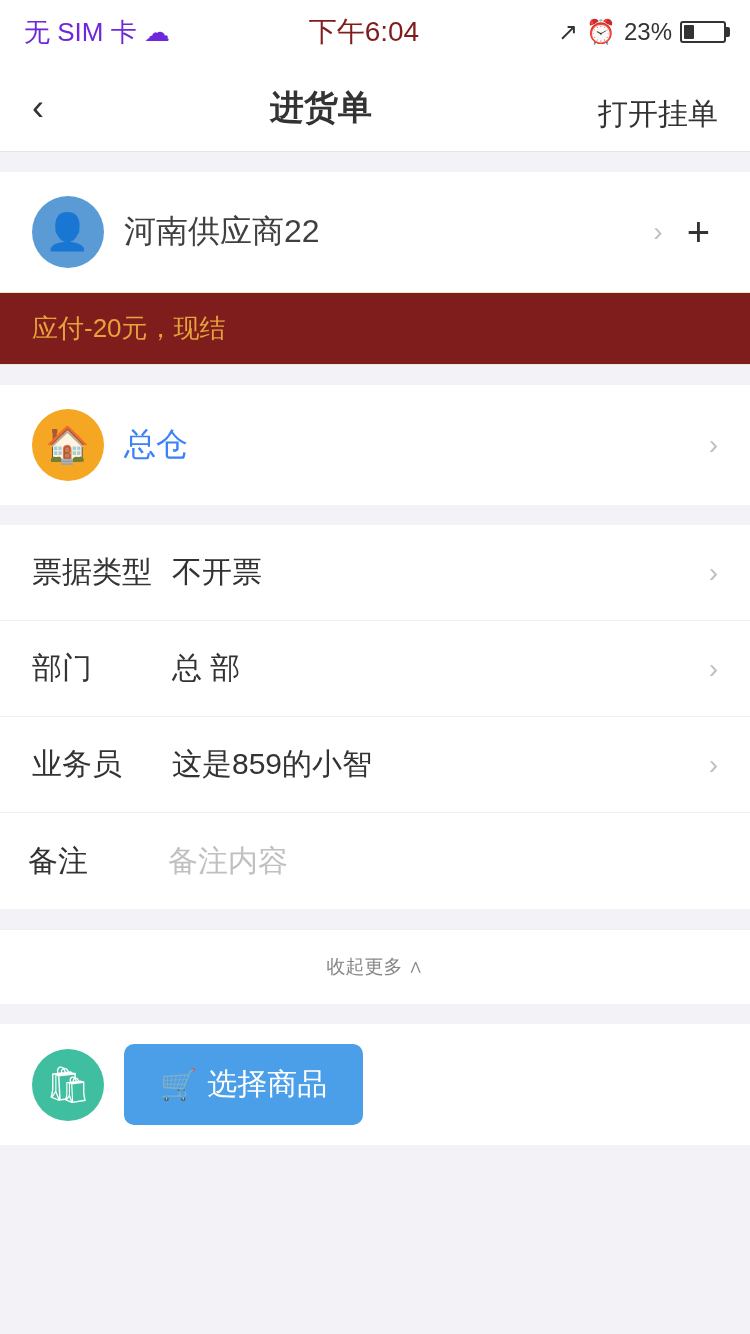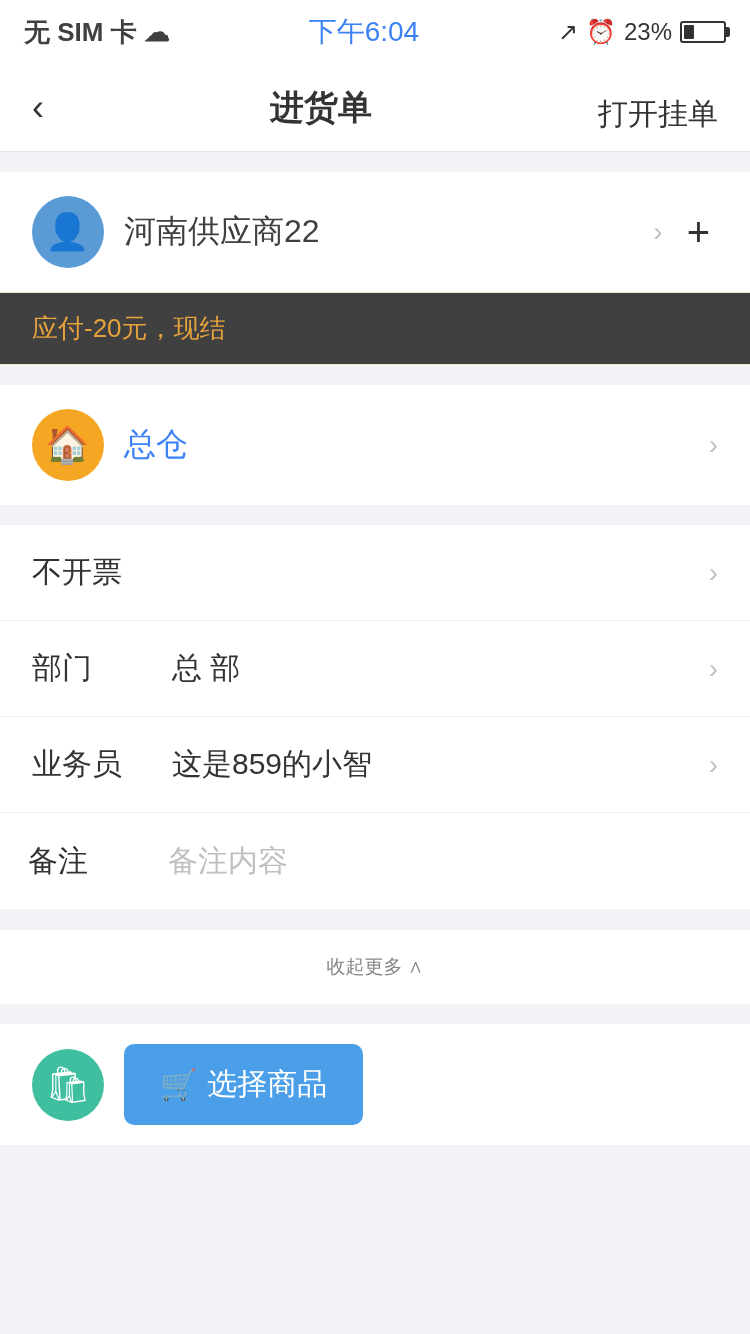--- a/index.html
+++ b/index.html
@@ -17,27 +17,27 @@
     .status-bar {
       display: flex;
       align-items: center;
       justify-content: space-between;
       height: 64px;
       padding: 0 24px;
       background: #fff;
     }
     .status-left {
       font-size: 26px;
-      font-weight: 700;
-      color: #404040;
+      font-weight: 400;
+      color: #6d28d9;
     }
     .status-center {
       font-size: 28px;
       font-weight: 500;
-      color: #3b82f6;
+      color: #7f1d1d;
     }
     .status-right {
       display: flex;
       align-items: center;
       gap: 8px;
       font-size: 24px;
       color: #333;
     }
     .battery-icon {
       display: inline-block;
@@ -142,21 +142,21 @@
     }
     .add-btn {
       font-size: 40px;
       color: #333;
       cursor: pointer;
       padding: 0 8px;
     }
 
     
     .notice-bar {
-      background: #404040;
+      background: #7f1d1d;
       padding: 18px 32px;
       font-size: 26px;
       color: #e6a23c;
       border-top: 1px solid #f0e6c8;
       border-bottom: 1px solid #f0e6c8;
     }
 
     
     .warehouse-row {
       display: flex;
@@ -319,20 +319,21 @@
   <div class="warehouse-icon-wrap">
     <span class="warehouse-emoji">🏠</span>
   </div>
   <span class="warehouse-name">总仓</span>
   <span class="form-arrow">›</span>
 </div>
 
 <div class="form-section">
 
   <div class="form-row">
+    <span class="form-label">票据类型</span>
     <span class="form-value">不开票</span>
     <span class="form-arrow">›</span>
   </div>
 
   <div class="form-row">
     <span class="form-label">部门</span>
     <span class="form-value">总 部</span>
     <span class="form-arrow">›</span>
   </div>
 

